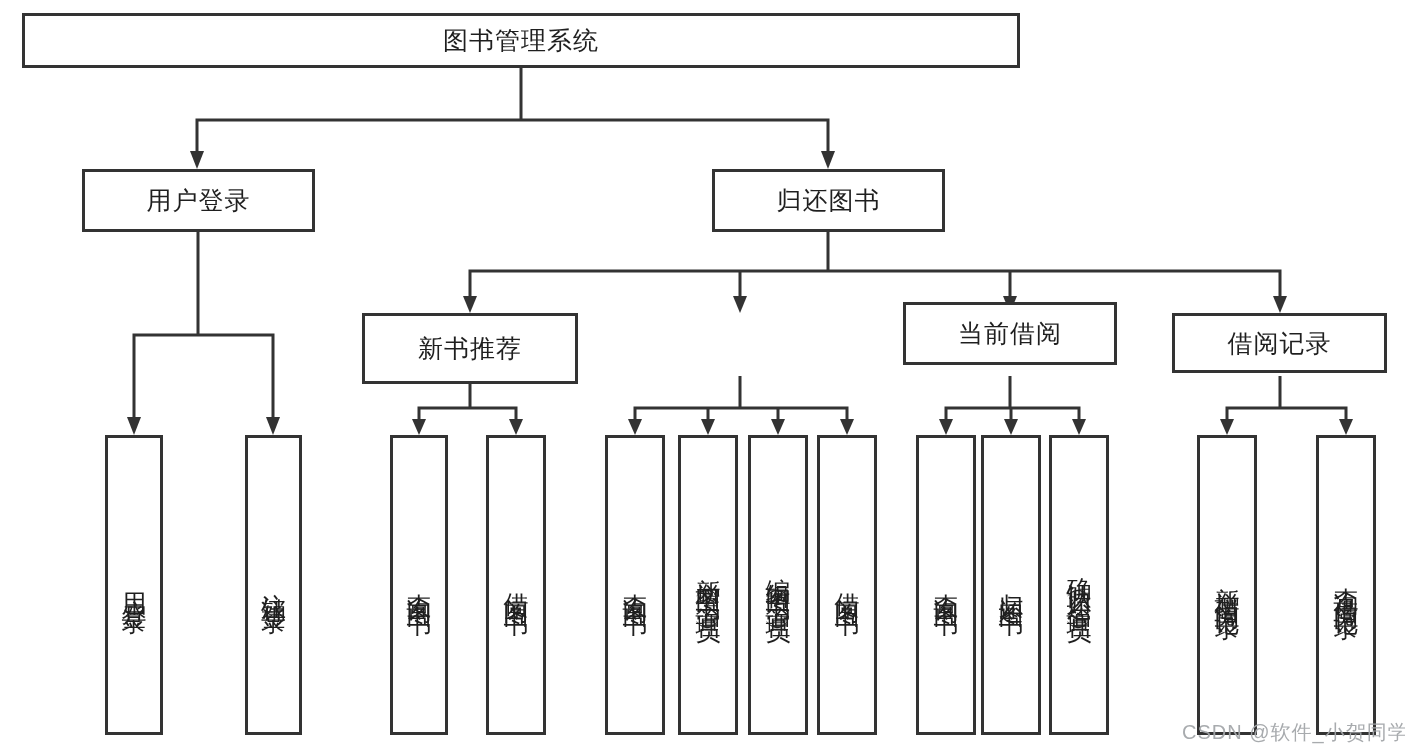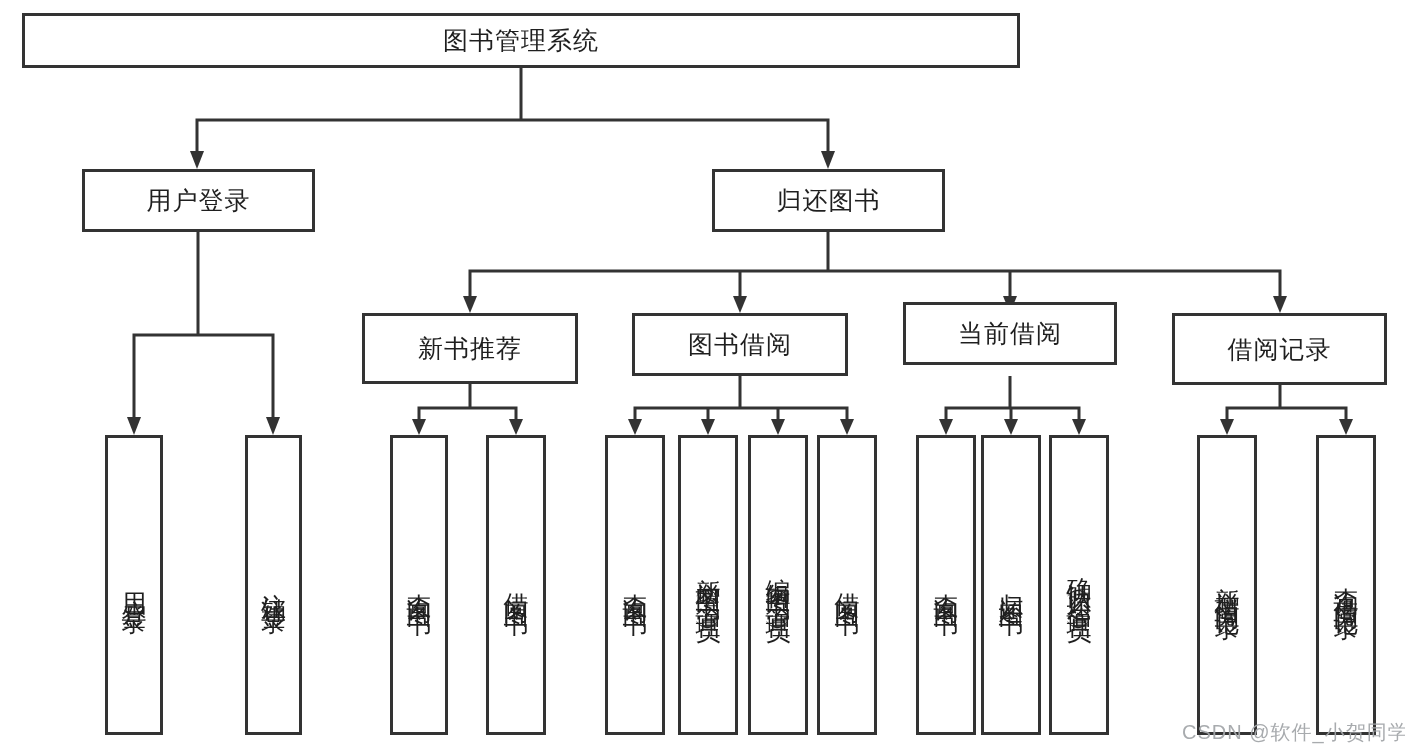--- a/index.html
+++ b/index.html
@@ -96,27 +96,24 @@
   <div class="node hnode" style="left:82px;top:169px;width:233px;height:63px">
     <span>用户登录</span>
   </div>
   <div class="node hnode" style="left:712px;top:169px;width:233px;height:63px">
     <span>归还图书</span>
   </div>
 
   <div class="node hnode" style="left:362px;top:313px;width:216px;height:71px">
     <span>新书推荐</span>
   </div>
-  <div class="node hnode" style="left:632px;top:313px;width:216px;height:63px">
-    <span>图书借阅</span>
-  </div>
   <div class="node hnode" style="left:903px;top:302px;width:214px;height:63px">
     <span>当前借阅</span>
   </div>
-  <div class="node hnode" style="left:1172px;top:313px;width:215px;height:72px">
+  <div class="node hnode" style="left:1172px;top:313px;width:215px;height:60px">
     <span>借阅记录</span>
   </div>
 
   <div class="node leaf" style="left:105px;width:58px">
     <span class="vtext">用户登录</span>
   </div>
   <div class="node leaf" style="left:245px;width:57px">
     <span class="vtext">注销登录</span>
   </div>
 

